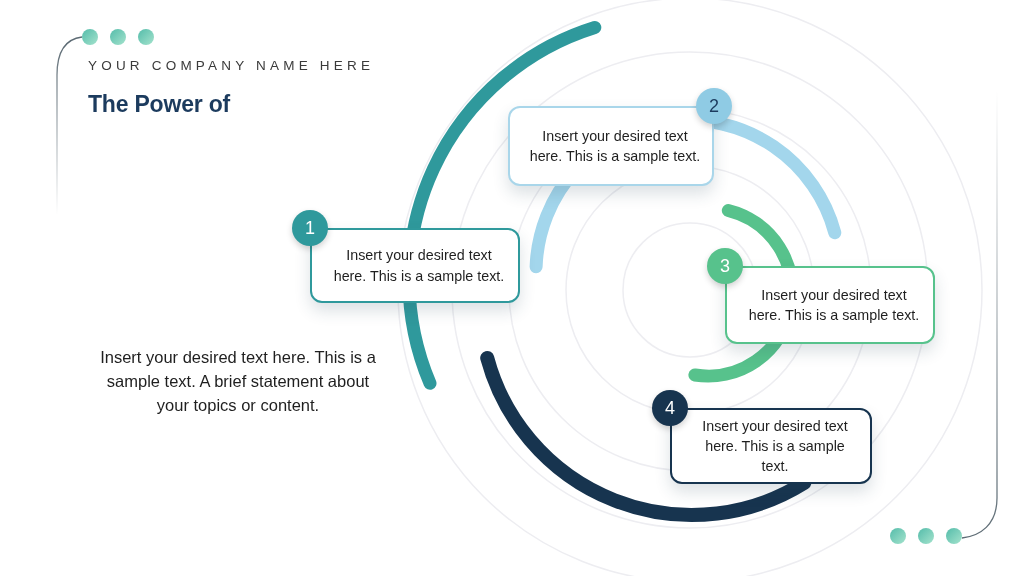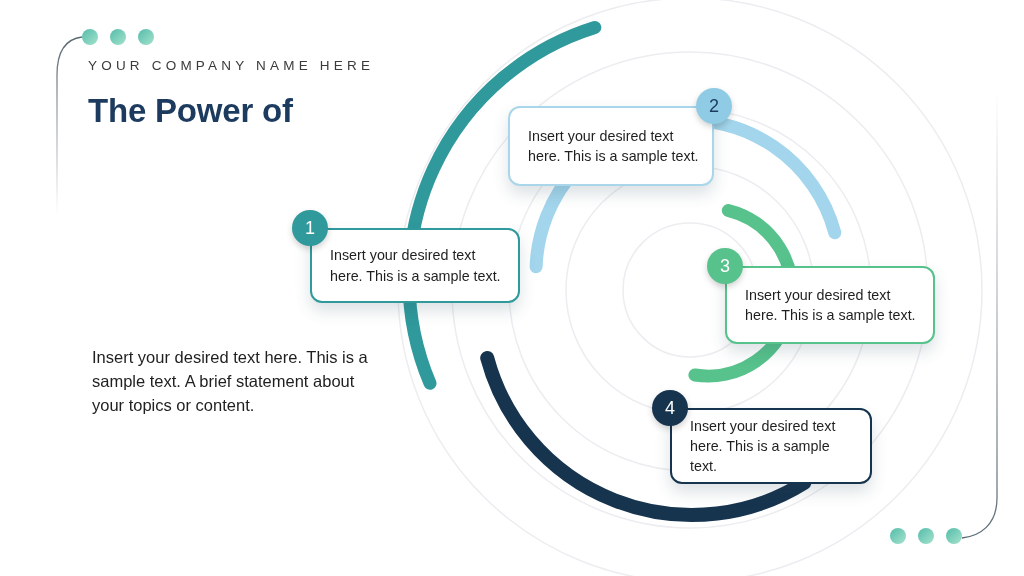--- a/index.html
+++ b/index.html
@@ -1,31 +1,31 @@
 <!DOCTYPE html>
 <html style="--dot-a: #54BCAA; --dot-b: #A5E3CD;"><head>
 <meta charset="utf-8">
 <style>
   html,body{margin:0;padding:0;background:#e8e8e8;}
   .slide{
     position:relative;width:1024px;height:576px;background:#ffffff;
-    overflow:hidden;font-family:"Liberation Sans",sans-serif;
+    overflow:hidden;font-family:"Liberation Sans",sans-serif;text-align:center;
   }
   .diagram-svg{position:absolute;left:0;top:0;width:1024px;height:576px;}
   .dot{
     position:absolute;width:16px;height:16px;border-radius:50%;
     background:linear-gradient(135deg,var(--dot-a,#54BCAA),var(--dot-b,#A5E3CD));
   }
   .company{
     position:absolute;left:88px;top:58px;
     font-size:13.5px;font-weight:500;letter-spacing:4.2px;white-space:nowrap;
   }
   .title{
     position:absolute;left:88px;top:90px;
-    font-size:33px;font-weight:700;line-height:1.29;letter-spacing:-0.2px;
+    font-size:23px;font-weight:700;line-height:1.29;letter-spacing:-0.2px;
   }
   .description{
     position:absolute;left:92px;top:346px;width:292px;
     font-size:16.5px;line-height:1.45;
   }
   .callout{
     position:absolute;background:#ffffff;border:2px solid #ccc;border-radius:12px;
     box-shadow:0 8px 16px rgba(40,70,90,0.16);
     display:flex;align-items:center;box-sizing:border-box;
     padding:0 10px 0 18px;

